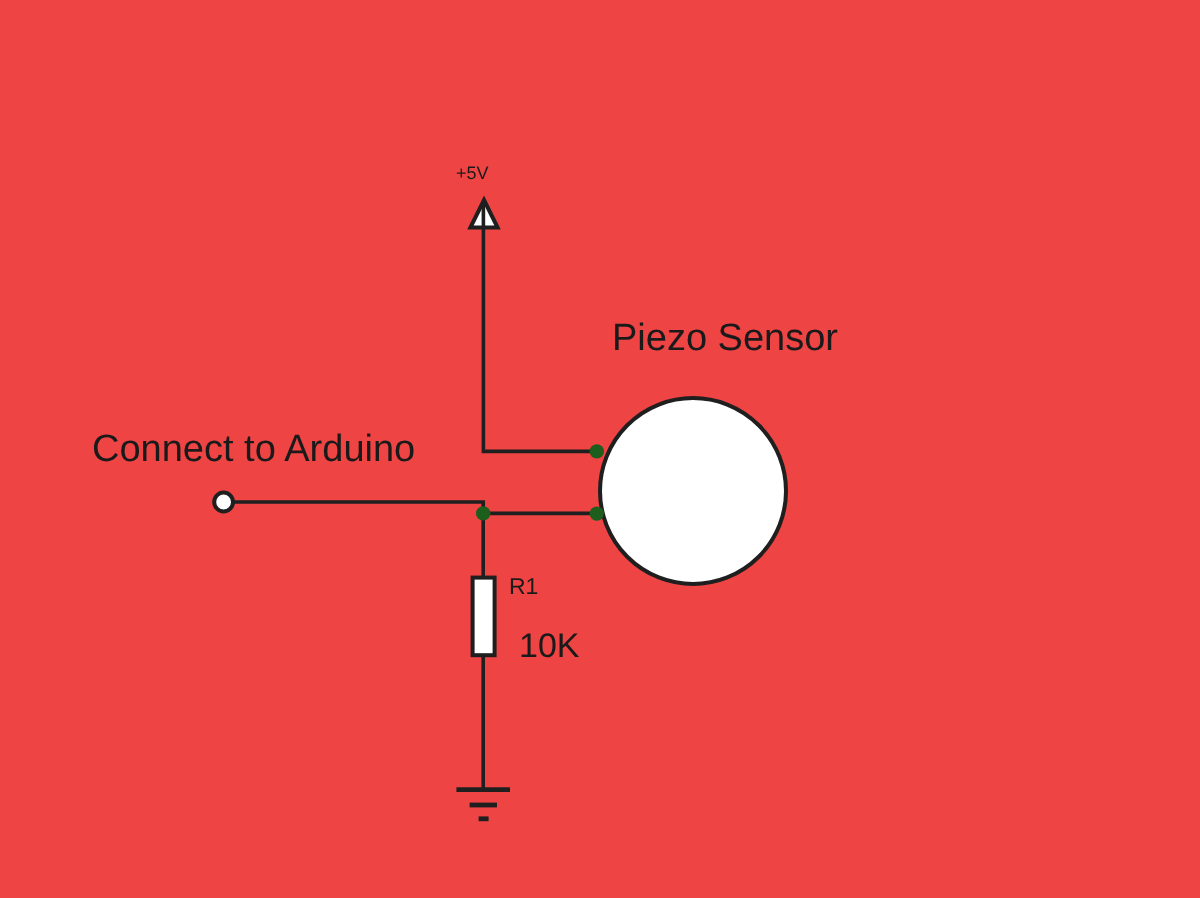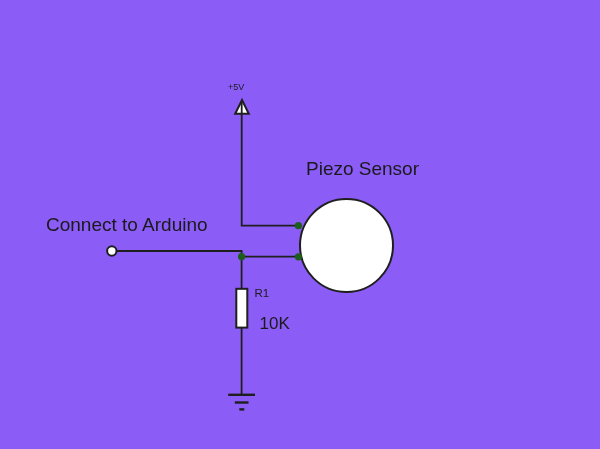--- a/index.html
+++ b/index.html
@@ -4,21 +4,21 @@
 <style>
   html, body {
     margin: 0;
     padding: 0;
     background: #ffffff;
   }
   .page {
     position: relative;
     width: 600px;
     height: 449px;
-    background: #8b5cf6;
+    background: #ef4444;
     font-family: "Liberation Sans", sans-serif;
     overflow: hidden;
   }
   svg { display: block; }
   .wire {
     stroke: #1f1f1f;
     stroke-width: 1.8;
     fill: none;
   }
   .component {

